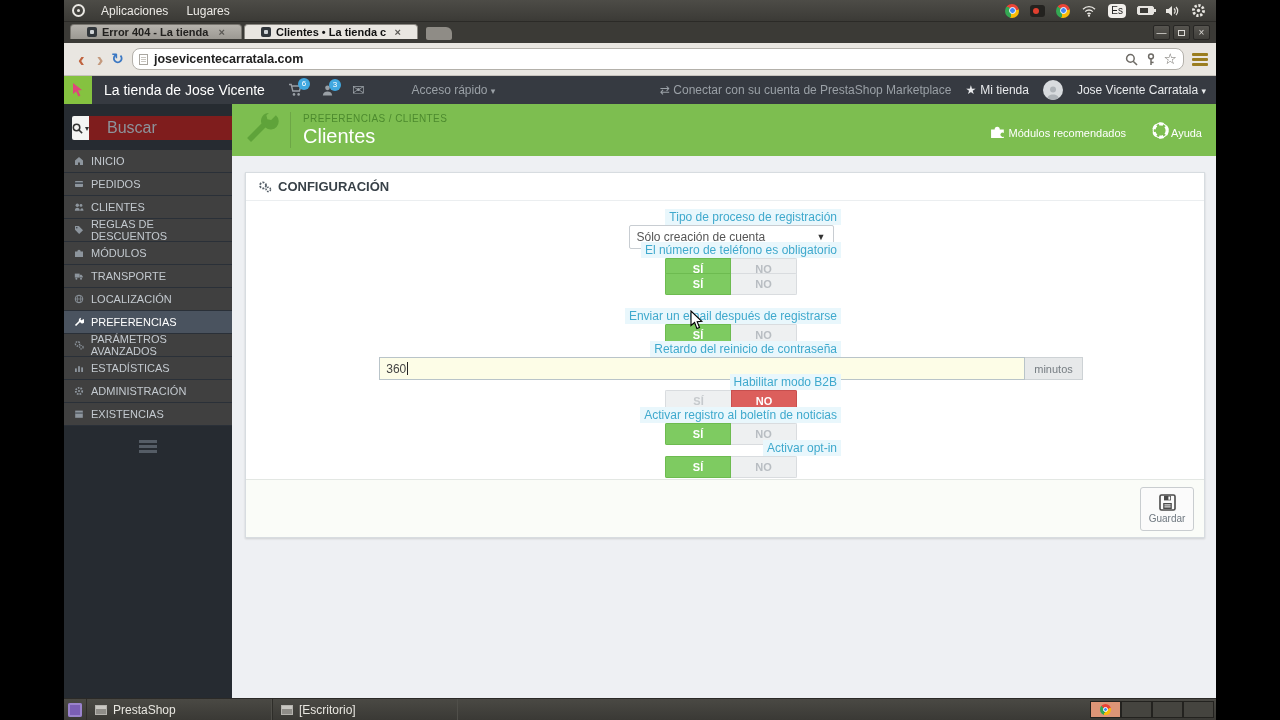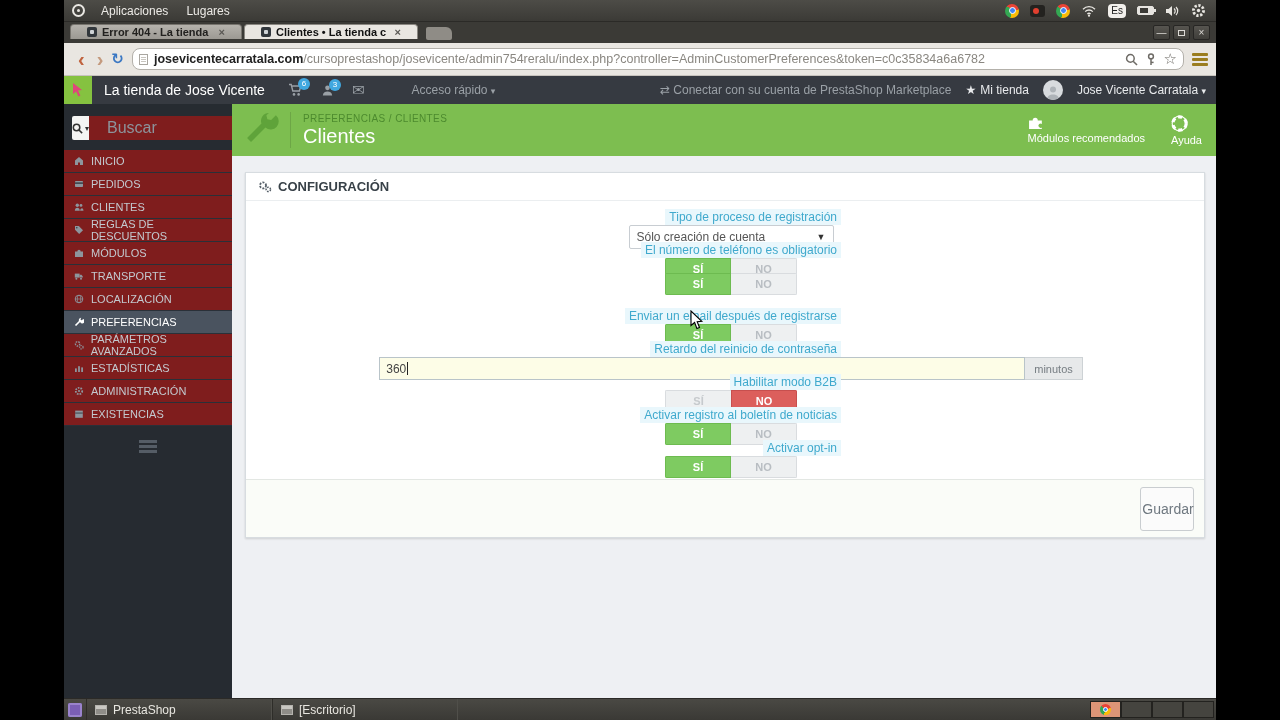--- a/index.html
+++ b/index.html
@@ -78,36 +78,36 @@
 
   .ps-body { display:flex; height:594px; }
 
   
   .sidebar { width:168px; background:#262b31; flex:none; display:flex; flex-direction:column; }
   .search-row { margin:12px 10px 10px 8px; height:24px; display:flex; }
   .search-btn { width:34px; background:#f4f4f3; border-radius:2px 0 0 2px; display:flex; align-items:center; justify-content:center; gap:2px; color:#333; }
   .search-input { flex:1; background:#7f1d1d; border:none; border-radius:0 2px 2px 0; color:#cfd4d9; font-size:16px; padding:0 18px; outline:none; }
   .search-input::placeholder { color:#8d949c; }
   .nav-item { height:23px; display:flex; align-items:center; padding-left:9px; gap:6px;
-    background:#7f1d1d; border-bottom:1px solid #2a3038; color:#c3c9cf; font-size:11px; }
+    background:#404040; border-bottom:1px solid #2a3038; color:#c3c9cf; font-size:11px; }
   .nav-item .nicon { width:12px; display:flex; justify-content:center; color:#8d959d; }
   .nav-item.active { background:#4a535f; color:#fff; }
   .nav-item.active .nicon { color:#fff; }
   .side-collapse { margin-top:14px; align-self:center; display:flex; flex-direction:column; gap:2px; width:18px; }
   .side-collapse i { height:3px; background:#555d66; }
 
   
   .main { flex:1; display:flex; flex-direction:column; min-width:0; }
   .page-header { height:52px; background:#7dbe50; display:flex; align-items:center; padding:0 14px 0 10px; flex:none; }
   .ph-icon { margin-right:10px; }
   .ph-divider { width:1px; height:36px; background:rgba(0,0,0,.12); margin-right:12px; }
   .breadcrumb { font-size:10px; color:#4c8a2e; letter-spacing:.4px; }
   .page-title { font-size:20px; color:#fff; font-weight:300; margin-top:1px; }
   .ph-right { margin-left:auto; display:flex; gap:26px; }
-  .ph-btn { display:flex; flex-direction:column; align-items:flex-start; color:#fff; font-size:11px; gap:2px; }
+  .ph-btn { display:flex; flex-direction:row; align-items:flex-end; color:#fff; font-size:11px; gap:2px; }
 
   .content { padding:16px 11px 0 13px; }
   .panel { background:#fff; border:1px solid #d7dce0; box-shadow:0 1px 2px rgba(0,0,0,.14);
     height:366px; display:flex; flex-direction:column; }
   .panel-header { padding:6px 12px; font-size:13px; font-weight:bold; color:#384148;
     border-bottom:1px solid #ebeef0; display:flex; align-items:center; gap:6px; flex:none; }
   .form { padding-top:6px; }
   .frow { height:33px; display:flex; align-items:center;flex-direction:column; }
   .flabel-col { width:232px; text-align:right; flex:none; }
   .flabel { display:inline-block; font-size:12px; color:#3fa9cd; background:#e9f7fc; padding:1px 4px; }
@@ -122,22 +122,22 @@
   .sw.off-left { background:#eef0f1; border:1px solid #d9dcdf; color:#c6cacd; border-right:none; }
   .sw.on-no { background:#dc5f5c; border:1px solid #c74f4e; color:#fff; }
   .fake-input { width:646px; height:23px; background:#fdfde7; border:1px solid #b9c4c9;
     font-size:12px; color:#444; display:flex; align-items:center; padding:0 6px; }
   .caret { width:1px; height:13px; background:#222; margin-left:1px; }
   .addon { height:23px; background:#e7e9ea; border:1px solid #cdd2d5; border-left:none;
     font-size:11px; color:#767d82; display:flex; align-items:center; padding:0 9px; }
   .panel-footer { margin-top:auto; border-top:1px solid #e3e7e3; background:#fafcf8; height:58px;
     display:flex; align-items:center; justify-content:flex-end; padding-right:10px; flex:none; }
   .save-btn { width:54px; height:44px; background:#fbfbfb; border:1px solid #c9cdd0; border-radius:3px;
-    display:flex; flex-direction:row; align-items:center; justify-content:center; gap:2px;
-    font-size:14px; color:#6f7880; }
+    display:flex; flex-direction:column; align-items:center; justify-content:center; gap:2px;
+    font-size:10px; color:#6f7880; }
 
   
   .taskbar { position:absolute; left:0; bottom:0; width:100%; height:22px;
     background:linear-gradient(#4a4944,#3a3935); border-top:1px solid #2b2a27;
     display:flex; align-items:stretch; color:#e8e6e0; font-size:12px; }
   .tb-appicon { width:22px; display:flex; align-items:center; justify-content:center; }
   .tb-appicon i { width:14px; height:14px; border-radius:2px; background:#7b5fb5; box-shadow:inset 0 0 0 2px #9a83cc; }
   .task { width:186px; display:flex; align-items:center; gap:6px; padding:0 8px;
     border-left:1px solid #2e2d29; border-right:1px solid #504f4a; white-space:nowrap; overflow:hidden; }
   .task.active { background:#2d2c28; }
@@ -212,21 +212,20 @@
       </div>
     </div>
 
     <div class="toolbar">
       <span class="nav-arrow back">‹</span>
       <span class="nav-arrow fwd">›</span>
       <span class="reload">↻</span>
       <div class="urlbar">
         <span class="doc-ico"></span>
         <span style="font-weight:bold;">josevicentecarratala.com</span>
-          <span class="url-path">/cursoprestashop/josevicente/admin754reralu/index.php?controller=AdminCustomerPreferences&amp;token=c0c35834a6a6782</span>
         <span class="url-icons">
           <svg width="13" height="13" viewBox="0 0 13 13">
               <circle cx="5.4" cy="5.4" r="3.8" fill="none" stroke="#6e6b66" stroke-width="1.5"></circle>
               <line x1="8.2" y1="8.2" x2="12" y2="12" stroke="#6e6b66" stroke-width="1.6"></line>
             </svg>
           <svg width="12" height="13" viewBox="0 0 12 13">
               <circle cx="6" cy="3.4" r="2.4" fill="none" stroke="#6e6b66" stroke-width="1.5"></circle>
               <line x1="6" y1="5.8" x2="6" y2="12" stroke="#6e6b66" stroke-width="1.5"></line>
               <line x1="6" y1="9.4" x2="8.6" y2="9.4" stroke="#6e6b66" stroke-width="1.5"></line>
             </svg>

